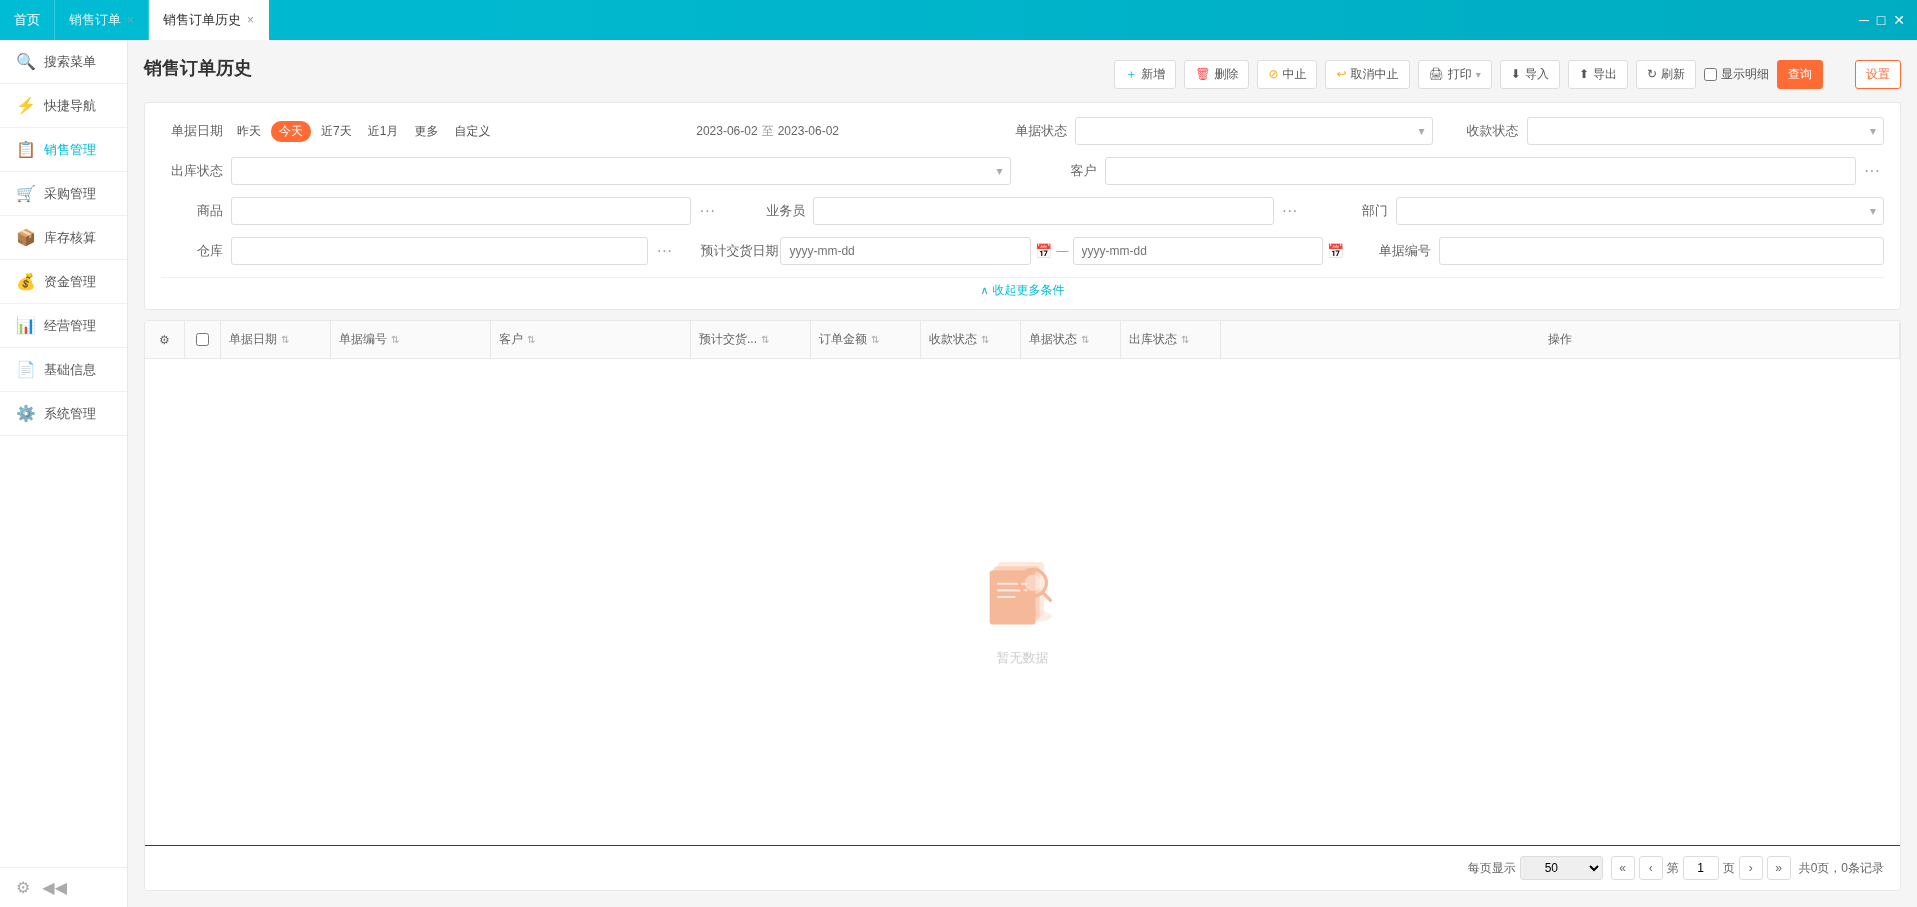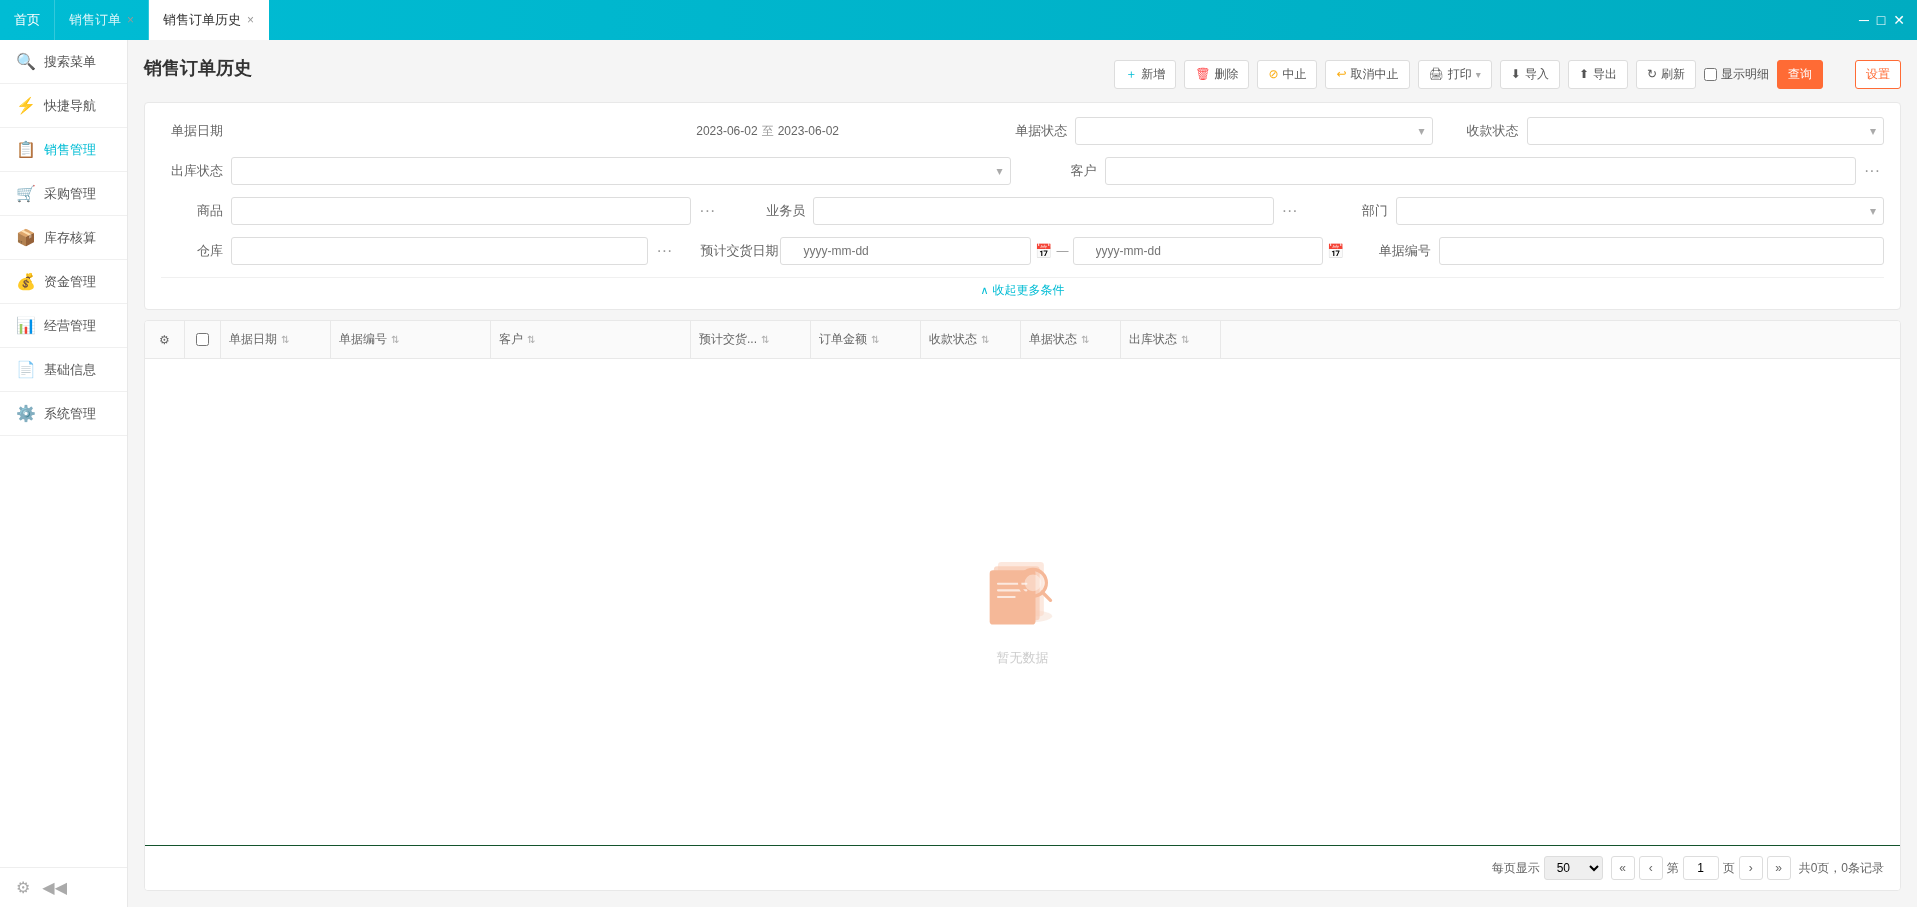--- a/index.html
+++ b/index.html
@@ -178,21 +178,21 @@
       flex: 1;
       display: flex;
       align-items: center;
       gap: 4px;
     }
     .filter-input {
       flex: 1;
       height: 28px;
       border: 1px solid #ddd;
       border-radius: 3px;
-      padding: 0 22px;
+      padding: 0 8px;
       font-size: 12px;
       outline: none;
       min-width: 0;
     }
     .filter-select {
       flex: 1;
       height: 28px;
       border: 1px solid #ddd;
       border-radius: 3px;
       padding: 0 8px;
@@ -345,21 +345,21 @@
     }
     .page-size-select {
       display: flex;
       align-items: center;
       gap: 4px;
     }
     .page-size-select select {
       height: 24px;
       border: 1px solid #ddd;
       border-radius: 3px;
-      padding: 0 8px;
+      padding: 0 20px;
       font-size: 12px;
       outline: none;
       cursor: pointer;
     }
     .page-nav {
       display: flex;
       align-items: center;
       gap: 4px;
     }
     .page-nav button {
@@ -505,20 +505,30 @@
         </div>
       </div>
     </div>
 
     <div class="filter-panel">
 
       <div class="filter-row">
 
         <div class="filter-item" style="flex:1.5;">
           <div class="filter-label">单据日期</div>
+          <div class="filter-control">
+            <div class="date-range">
+              <button class="date-btn">昨天</button>
+              <button class="date-btn active" style="background:#ff6b35; color:#fff; border-radius:10px; padding: 2px 8px;">今天</button>
+              <button class="date-btn">近7天</button>
+              <button class="date-btn">近1月</button>
+              <button class="date-btn">更多</button>
+              <button class="date-btn">自定义</button>
+            </div>
+          </div>
         </div>
         <div class="filter-item" style="flex:0.8; margin-left:1px;">
           <span class="date-text">2023-06-02</span>
           <span class="date-separator" style="margin:0 4px;">至</span>
           <span class="date-text">2023-06-02</span>
         </div>
 
         <div class="filter-item" style="flex:1.2; margin-left:24px;">
           <div class="filter-label">单据状态</div>
           <div class="select-wrapper">
@@ -644,20 +654,23 @@
           <span class="sort-icon">⇅</span>
         </div>
         <div class="th th-status">
           <span>单据状态</span>
           <span class="sort-icon">⇅</span>
         </div>
         <div class="th th-outbound">
           <span>出库状态</span>
           <span class="sort-icon">⇅</span>
         </div>
+        <div class="th th-action">
+          <span>操作</span>
+        </div>
       </div>
 
       <div class="empty-state">
         <div class="empty-icon">
           <svg viewBox="0 0 120 120" xmlns="http://www.w3.org/2000/svg">
 
             <ellipse cx="60" cy="95" rx="35" ry="8" fill="#f5ddd0" opacity="0.5"></ellipse>
 
             <rect x="30" y="30" width="55" height="65" rx="4" fill="#fad9c8" opacity="0.6"></rect>
 

